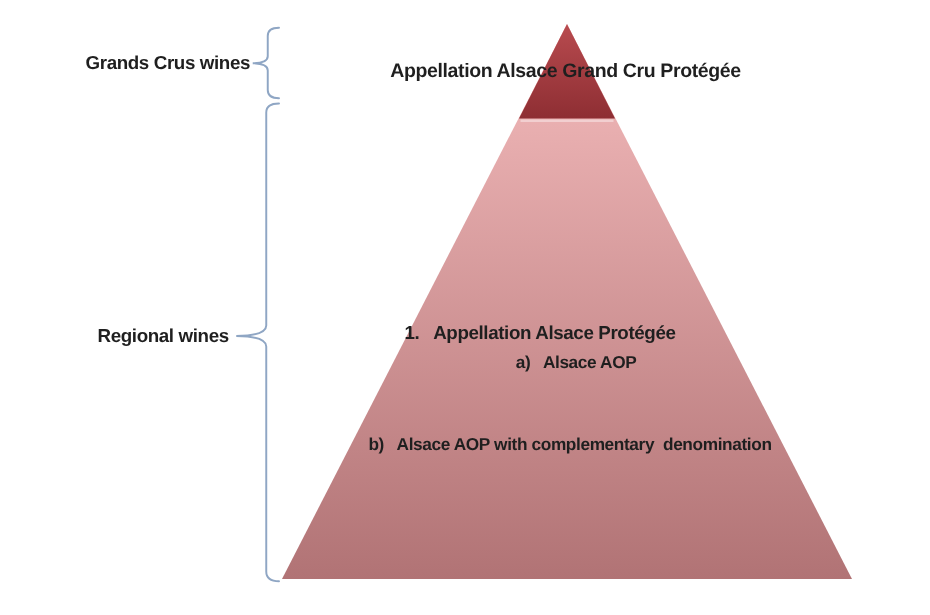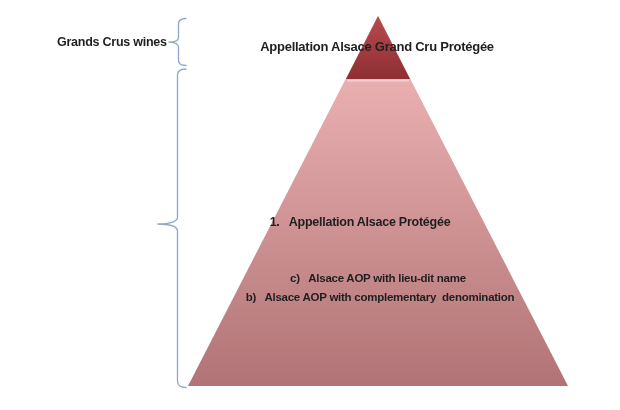--- a/index.html
+++ b/index.html
@@ -61,24 +61,25 @@
 
     <line x1="347" y1="80.5" x2="409" y2="80.5" stroke-width="1.8" stroke="#f2cfd0"></line>
 
     <path d="M 186 18.5 Q 178.5 18.5 178.5 24 L 178.5 37.5 Q 178.5 42 168.5 42.2 Q 178.5 42.5 178.5 47 L 178.5 60 Q 178.5 65.5 186 65.5" fill="none" stroke-width="1.3" stroke-linecap="round" stroke="#8fa6c4"></path>
 
     <path d="M 186 69 Q 177.5 69 177.5 75 L 177.5 217 Q 177.5 223.8 157.5 224 Q 177.5 224.2 177.5 231 L 177.5 381 Q 177.5 387.5 186 387.5" fill="none" stroke-width="1.3" stroke-linecap="round" stroke="#8fa6c4"></path>
   </svg>
 
   <div class="txt side-label lbl-grands">Grands Crus wines</div>
 
+  <div class="txt side-label lbl-regional">Regional wines</div>
 
   <div class="txt apex-label">Appellation Alsace Grand Cru Protégée</div>
 
   <div class="txt pline major pl1">1.&nbsp;&nbsp; Appellation Alsace Protégée</div>
 
+  <div class="txt pline minor pl2">a)&nbsp;&nbsp; Alsace AOP</div>
 
   <div class="txt pline minor pl3">b)&nbsp;&nbsp; Alsace AOP with complementary&nbsp; denomination</div>
 
-  <div class="txt pline minor pl4">c)&nbsp;&nbsp; Alsace AOP with lieu-dit name</div>
 
 
 </div>
 
 </body></html>

